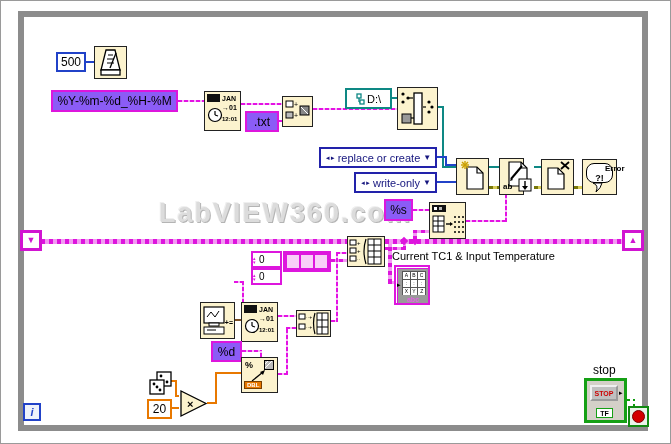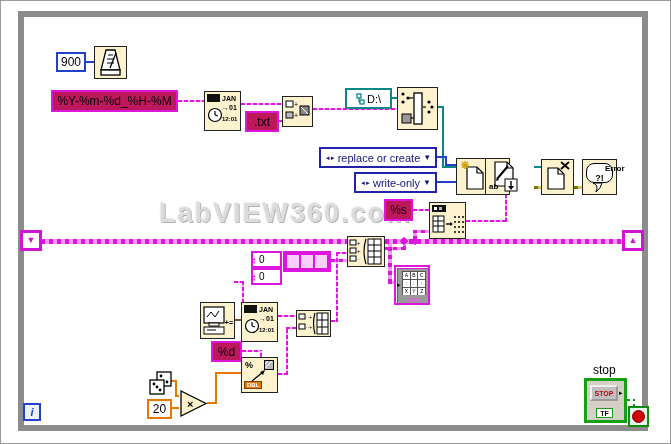--- a/index.html
+++ b/index.html
@@ -16,21 +16,21 @@
   .hb{height:2px;background:#2142C8;} .vb{width:2px;background:#2142C8;}
   .hteal{height:2px;background:#0E8884;} .vteal{width:2px;background:#0E8884;}
   .herr{height:3px;background:repeating-linear-gradient(90deg,#77770a 0 4px,#d8cc58 4px 8px);}
   .ho{height:2px;background:#E87800;} .vo{width:2px;background:#E87800;}
   .hbr{height:2px;background:#7A4E24;}
   .hg{height:2px;background:repeating-linear-gradient(90deg,#0D9C0D 0 3px,rgba(0,0,0,0) 3px 6px);}
   .vg{width:2px;background:repeating-linear-gradient(0deg,#0D9C0D 0 3px,rgba(0,0,0,0) 3px 6px);}
   .jct{width:6px;height:6px;background:#DD14DD;transform:rotate(45deg);}
   
   .node{background:#FCF3CE;border:1px solid #222;}
-  .sconst{border:2px solid #DD16DD;background:#be185d;color:#000;font-size:12px;
+  .sconst{border:2px solid #DD16DD;background:#8b5cf6;color:#000;font-size:12px;
           display:flex;align-items:center;justify-content:center;white-space:nowrap;}
   .nconst{border:2px solid #2142C8;background:#fff;color:#000;font-size:12px;
           display:flex;align-items:center;justify-content:center;}
   .oconst{border:2px solid #E87800;background:#fff;color:#000;font-size:12px;
           display:flex;align-items:center;justify-content:center;}
   .pconst{border:2px solid #0E8884;background:#fff;color:#000;font-size:11px;
           display:flex;align-items:center;justify-content:center;gap:2px;}
   .enum{border:2px solid #2222AA;background:#fff;color:#15157E;font-size:11px;
         display:flex;align-items:center;justify-content:center;gap:3px;white-space:nowrap;}
   .enum .lr{font-size:6px;letter-spacing:-1px;}
@@ -123,21 +123,21 @@
   <div class="abs ho" style="left:174px;top:394px;width:4px;z-index:2;"></div>
   <div class="abs ho" style="left:171px;top:406px;width:7px;z-index:2;"></div>
   <div class="abs ho" style="left:206px;top:401px;width:10px;z-index:2;"></div>
   <div class="abs vo" style="left:214px;top:371px;height:32px;z-index:2;"></div>
   <div class="abs ho" style="left:214px;top:371px;width:26px;z-index:2;"></div>
 
   <div class="abs hg" style="left:626px;top:398px;width:8px;z-index:2;"></div>
   <div class="abs vg" style="left:632px;top:398px;height:8px;z-index:2;"></div>
 
   <div class="abs nconst" style="left:55px;top:51px;width:30px;height:20px;z-index:3;">
-    <span>900</span>
+    <span>500</span>
   </div>
 
   <div class="abs node" style="left:93px;top:45px;width:33px;height:33px;z-index:3;">
     <svg width="31" height="31" viewBox="0 0 31 31">
       <polygon points="11,3 20,3 25,23 6,23" fill="#fff" stroke="#000" stroke-width="1.3"></polygon>
       <rect x="6" y="23" width="19" height="5" fill="#fff" stroke="#000" stroke-width="1.3"></rect>
       <line x1="15" y1="21" x2="21" y2="6" stroke="#000" stroke-width="1.3"></line>
       <line x1="13" y1="8" x2="18" y2="8" stroke="#000" stroke-width="1"></line>
       <line x1="12" y1="12" x2="19" y2="12" stroke="#000" stroke-width="1"></line>
       <line x1="12" y1="16" x2="19" y2="16" stroke="#000" stroke-width="1"></line>
@@ -217,21 +217,21 @@
     <svg width="31" height="35" viewBox="0 0 31 35">
       <path d="M10 8 h10 l6 6 v16 h-16 z" fill="#fff" stroke="#000" stroke-width="1.2"></path>
       <path d="M20 8 l0 6 l6 0" fill="none" stroke="#000" stroke-width="1.2"></path>
       <line x1="5" y1="3" x2="11" y2="9" stroke="#caa000" stroke-width="1.4"></line>
       <line x1="11" y1="3" x2="5" y2="9" stroke="#caa000" stroke-width="1.4"></line>
       <line x1="8" y1="2" x2="8" y2="10" stroke="#caa000" stroke-width="1.4"></line>
       <line x1="4" y1="6" x2="12" y2="6" stroke="#caa000" stroke-width="1.4"></line>
     </svg>
   </div>
 
-  <div class="abs node" style="left:484px;top:157px;width:25px;height:37px;z-index:3;">
+  <div class="abs node" style="left:498px;top:157px;width:25px;height:37px;z-index:3;">
     <svg class="abs" style="left:1px;top:0px;" width="33" height="35" viewBox="0 0 33 35">
       <path d="M8 3 h12 l6 6 v18 h-18 z" fill="#fff" stroke="#000" stroke-width="1.2"></path>
       <path d="M20 3 l0 6 l6 0" fill="none" stroke="#000" stroke-width="1.2"></path>
       <line x1="10" y1="20" x2="21" y2="7" stroke="#000" stroke-width="2"></line>
       <polygon points="9,22 12,21 10,19" fill="#000"></polygon>
       <rect x="18" y="20" width="12" height="12" fill="#fff" stroke="#000"></rect>
       <line x1="24" y1="22" x2="24" y2="29" stroke="#000" stroke-width="1.4"></line>
       <polygon points="21,27 27,27 24,31" fill="#000"></polygon>
     </svg>
     <div class="abs tinytxt" style="left:3px;top:24px;font-size:8px;">ab</div>
@@ -325,20 +325,21 @@
         <text x="9" y="24" font-size="5">··</text>
       <path d="M18 2 q-4 12 0 25" fill="none" stroke="#000" stroke-width="1.2"></path>
       <rect x="20" y="2" width="13" height="25" fill="#fff" stroke="#000"></rect>
       <line x1="20" y1="8" x2="33" y2="8" stroke="#000"></line>
         <line x1="20" y1="14" x2="33" y2="14" stroke="#000"></line>
         <line x1="20" y1="20" x2="33" y2="20" stroke="#000"></line>
       <line x1="26" y1="2" x2="26" y2="27" stroke="#000"></line>
     </svg>
   </div>
 
+  <div class="abs lbl" style="left:391px;top:249px;z-index:3;">Current TC1 &amp; Input Temperature</div>
   <div class="abs" style="left:393px;top:264px;width:36px;height:40px;z-index:3;border:2px solid #DD16DD;background:#fff;padding:1px;">
     <div style="width:100%;height:100%;border:1px solid #DD16DD;background:#9a9a9a;position:relative;">
       <span class="abs" style="left:-1px;top:12px;font-size:7px;color:#000;">▸</span>
       <div class="abs" style="left:4px;top:2px;width:24px;height:24px;display:grid;grid-template-columns:repeat(3,1fr);grid-template-rows:repeat(3,1fr);background:#555;gap:1px;border:1px solid #555;">
         <span style="background:#fff;font-size:5px;text-align:center;line-height:7px;">A</span>
         <span style="background:#fff;font-size:5px;text-align:center;line-height:7px;">B</span>
         <span style="background:#fff;font-size:5px;text-align:center;line-height:7px;">C</span>
         <span style="background:#fff;font-size:5px;text-align:center;line-height:7px;">:</span>
         <span style="background:#fff;font-size:5px;text-align:center;line-height:7px;">:</span>
         <span style="background:#fff;font-size:5px;text-align:center;line-height:7px;">:</span>

